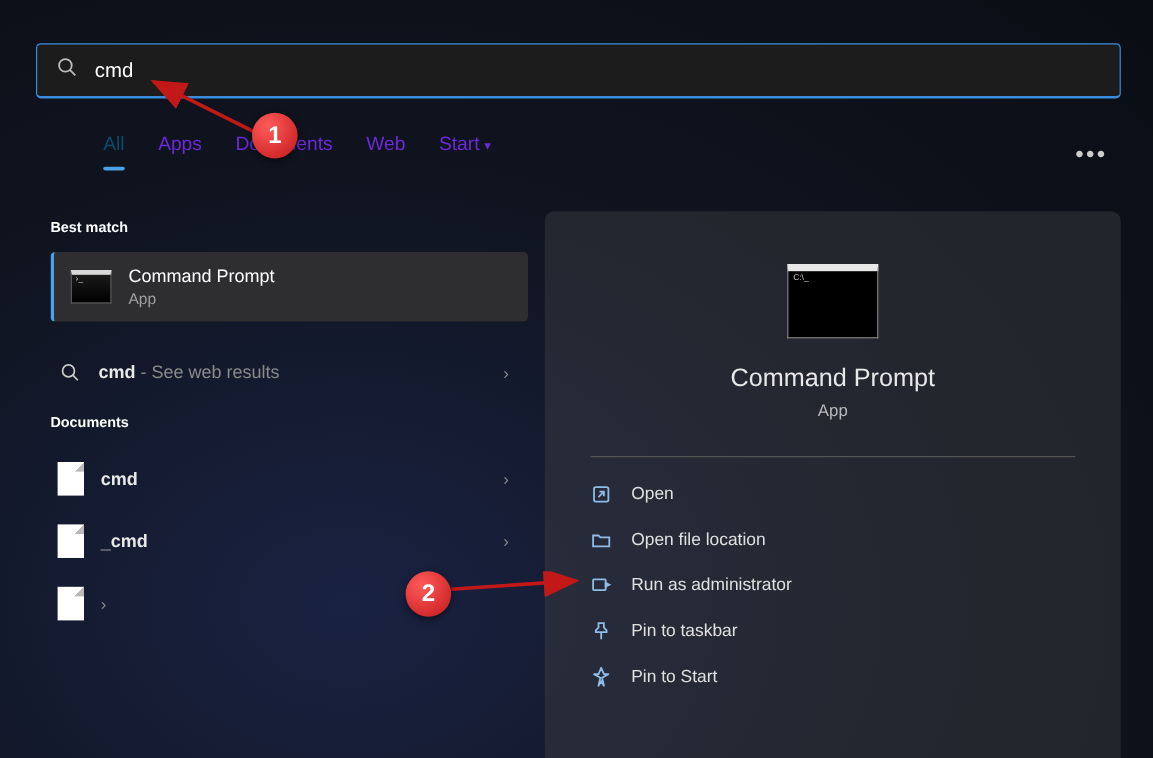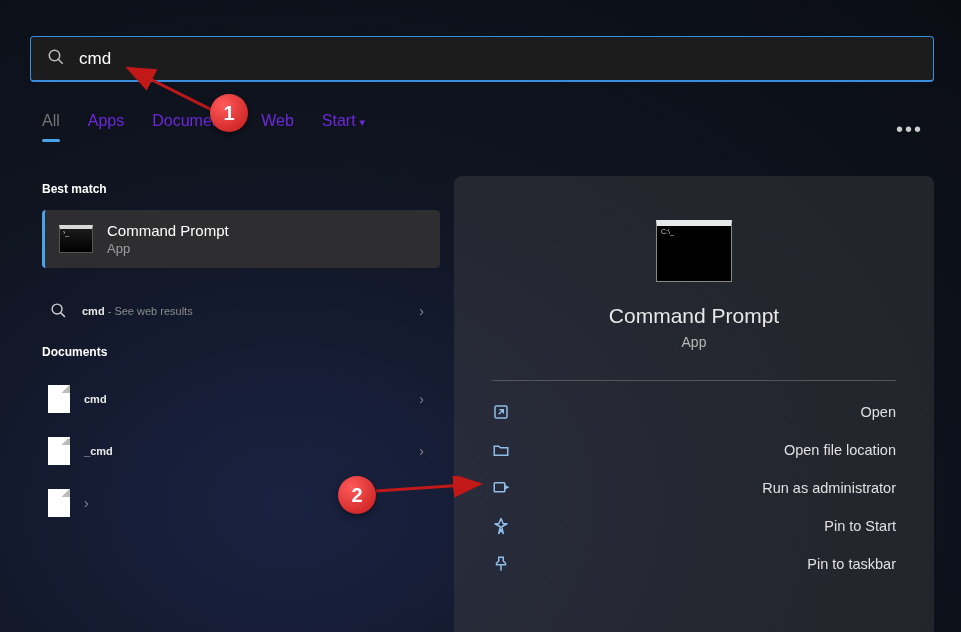--- a/index.html
+++ b/index.html
@@ -36,21 +36,21 @@
     caret-color: #fff;
   }
   .tabs {
     position: absolute;
     top: 112px; left: 42px;
     display: flex;
     gap: 28px;
     align-items: center;
   }
   .tab { font-size: 16px; color: #6d28d9; cursor: pointer; padding-bottom: 8px; position: relative; }
-  .tab.active { color: #737373; }
+  .tab.active { color: #0c4a6e; margin-left: 44px; }
   .tab.active::after {
     content: ""; position: absolute; left: 0; right: 0; bottom: -4px;
     height: 3px; background: #4aa3e8; border-radius: 2px;
     width: 18px;
   }
   .tab .chev { font-size: 11px; margin-left: 4px; }
   .more-btn {
     position: absolute; top: 118px; right: 38px;
     color: #ccc; font-size: 20px; letter-spacing: 2px; cursor: pointer;
   }
@@ -78,21 +78,21 @@
     position: relative;
   }
   .cmd-icon::before { content:"›_"; position:absolute; top:0; left:3px; color:#ccc; font-size:7px; }
   .result-title { font-size: 15px; color: #fff; }
   .result-sub { font-size: 13px; color: #a0a0a0; margin-top: 2px; }
   .list-row {
     display: flex; align-items: center; gap: 14px;
     padding: 12px 6px;
     cursor: pointer;
   }
-  .list-row .text { flex: 1; font-size: 11px; }
+  .list-row .text { flex: 1; font-size: 15px; }
   .list-row .hint { color: #8a8a8a; }
   .list-row .chev { color: #8a8a8a; font-size: 14px; padding-right: 10px; }
   .search-glyph { width: 20px; display:flex; justify-content:center; }
   .doc-icon {
     width: 22px; height: 28px; background:#fff; position:relative;
   }
   .doc-icon::after {
     content:""; position:absolute; top:0; right:0; width:8px; height:8px;
     background: linear-gradient(135deg, transparent 50%, #bbb 50%);
   }
@@ -112,21 +112,20 @@
     position:relative;
   }
   .preview-icon::before { content:"C:\\_"; position:absolute; top:2px; left:4px; font-size:7px; color:#ccc; }
   .preview-title { text-align:center; font-size: 21px; margin-top: 22px; }
   .preview-sub { text-align:center; font-size: 14px; color:#b8b8b8; margin-top: 6px; }
   .divider { height:1px; background:#555; margin: 30px 18px 12px; }
   .action-row {
     display:flex; align-items:center; gap:16px;
     padding: 10px 18px; cursor:pointer; color:#e0e0e0;
     font-size: 14.5px;
-    justify-content: space-between;
   }
   .action-row svg { flex-shrink:0; }
   
   .callout {
     position:absolute; width:38px; height:38px; border-radius:50%;
     background: radial-gradient(circle at 35% 30%, #ff5a5a, #c21818);
     color:#fff; font-size:20px; font-weight:600;
     display:flex; align-items:center; justify-content:center;
     box-shadow: 0 2px 6px rgba(0,0,0,.5);
     z-index: 20;
@@ -233,30 +232,30 @@
   <div class="action-row">
     <svg width="18" height="18" viewBox="0 0 24 24" fill="none" stroke="#8fbce8" stroke-width="2">
       <rect x="3" y="5" width="14" height="12" rx="1"></rect>
         <path d="M17 9l4 2-4 2z" fill="#8fbce8"></path>
     </svg>
     <span>Run as administrator</span>
   </div>
 
   <div class="action-row">
     <svg width="18" height="18" viewBox="0 0 24 24" fill="none" stroke="#8fbce8" stroke-width="2">
+      <path d="M9 3h6v5l3 3v2H6v-2l3-3zM12 13v8"></path>
+    </svg>
+    <span>Pin to taskbar</span>
+  </div>
+
+  <div class="action-row">
+    <svg width="18" height="18" viewBox="0 0 24 24" fill="none" stroke="#8fbce8" stroke-width="2">
       <path d="M12 2l3 7h5l-7 4 2 9-3-5-3 5 2-9-7-4h5z" stroke-linejoin="round"></path>
     </svg>
     <span>Pin to Start</span>
-  </div>
-
-  <div class="action-row">
-    <svg width="18" height="18" viewBox="0 0 24 24" fill="none" stroke="#8fbce8" stroke-width="2">
-      <path d="M9 3h6v5l3 3v2H6v-2l3-3zM12 13v8"></path>
-    </svg>
-    <span>Pin to taskbar</span>
   </div>
 </div>
 
 <svg class="arrow" style="left:120px; top:56px;" width="110" height="72">
   <defs>
       <marker id="ah1" markerWidth="10" markerHeight="8" refX="9" refY="4" orient="auto">
         <polygon points="0 0, 10 4, 0 8" fill="#c21818"></polygon>
       </marker>
     </defs>
   <line x1="100" y1="58" x2="8" y2="12" stroke="#c21818" stroke-width="3" marker-end="url(#ah1)"></line>

